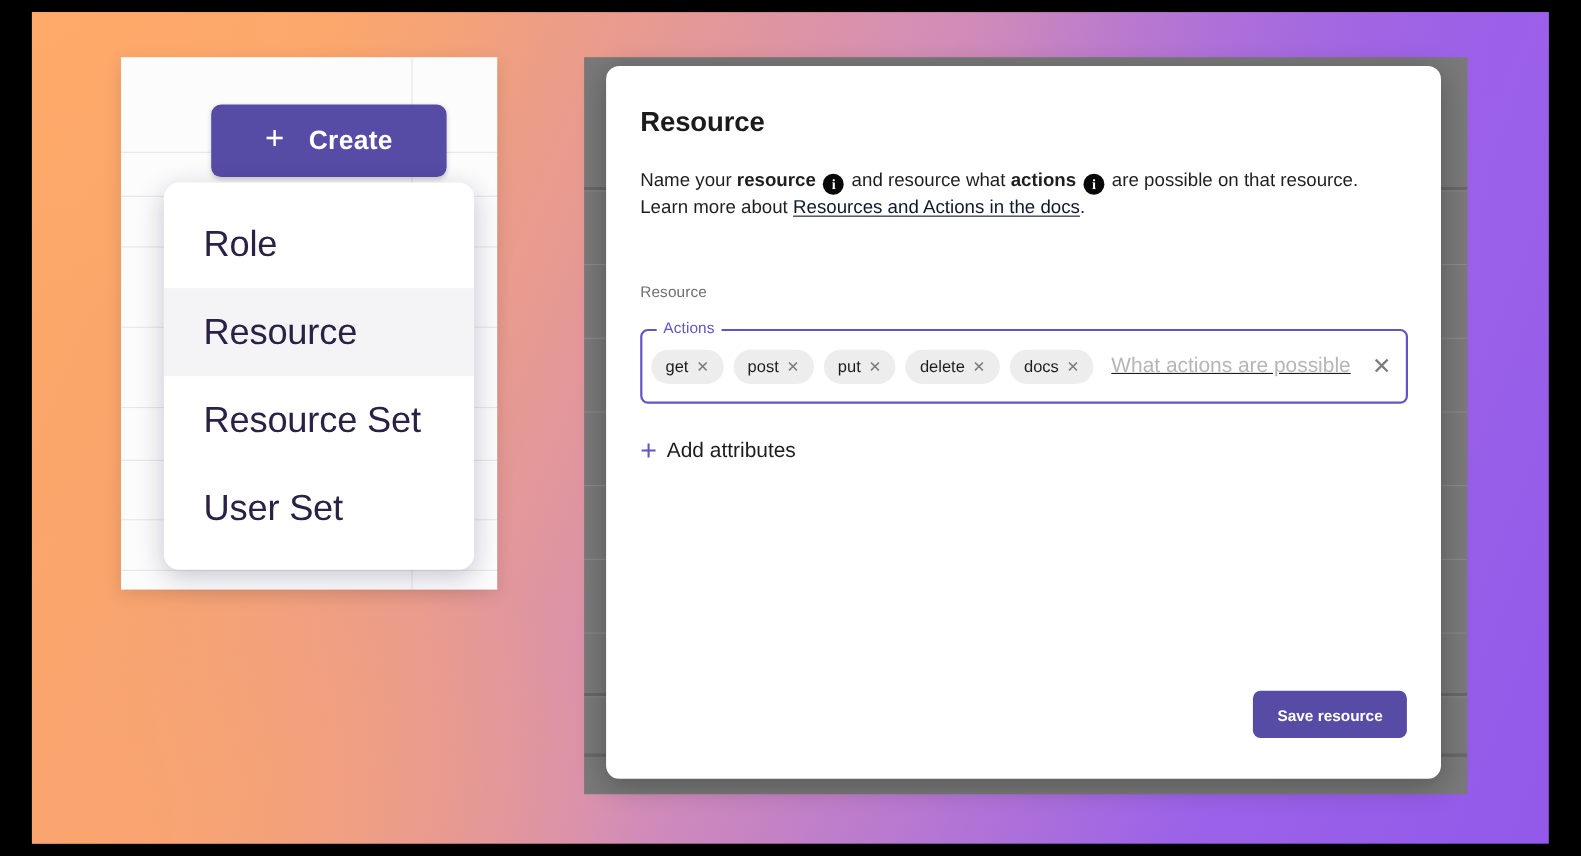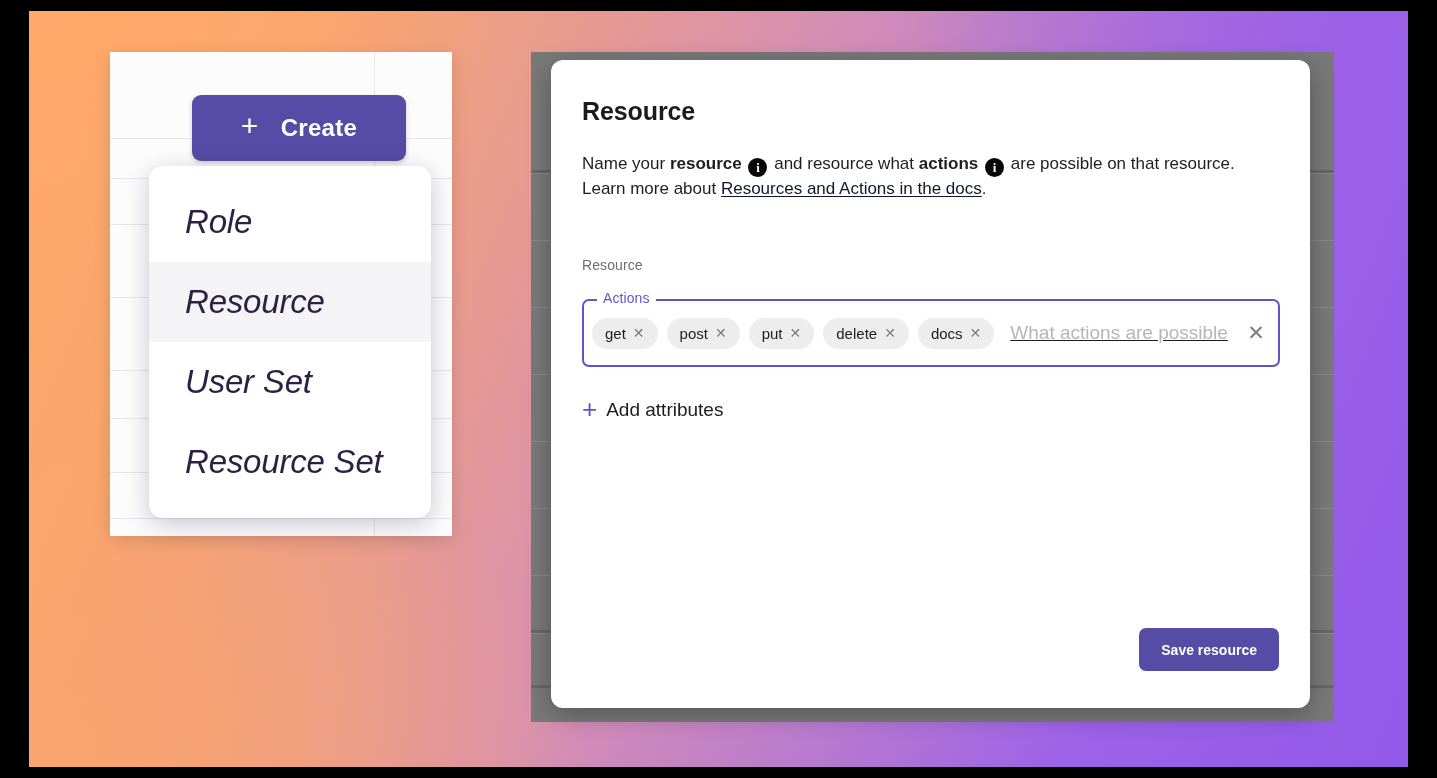--- a/index.html
+++ b/index.html
@@ -122,21 +122,20 @@
   .menu-item {
     height: 80px;
     display: flex;
     align-items: center;
     padding-left: 36px;
     font-size: 33px;
     color: #2B2144;
     font-family: "Liberation Sans", sans-serif;
     cursor: pointer;
     letter-spacing: -.2px;
-    font-style: italic;
   }
   .menu-item.selected { background: #F4F4F6; }
 
   
   #dim-panel {
     position: absolute;
     left: 531px;
     top: 52px;
     width: 803px;
     height: 670px;
@@ -374,24 +373,24 @@
   </button>
 
   <div id="create-menu">
     <div class="menu-item">
       <span>Role</span>
     </div>
     <div class="menu-item selected">
       <span>Resource</span>
     </div>
     <div class="menu-item">
+      <span>Resource Set</span>
+    </div>
+    <div class="menu-item">
       <span>User Set</span>
-    </div>
-    <div class="menu-item">
-      <span>Resource Set</span>
     </div>
   </div>
 
   <div id="modal">
 
     <div id="modal-title">Resource</div>
 
     <div id="modal-desc">
       <span>Name your</span>
       <b>resource</b>

